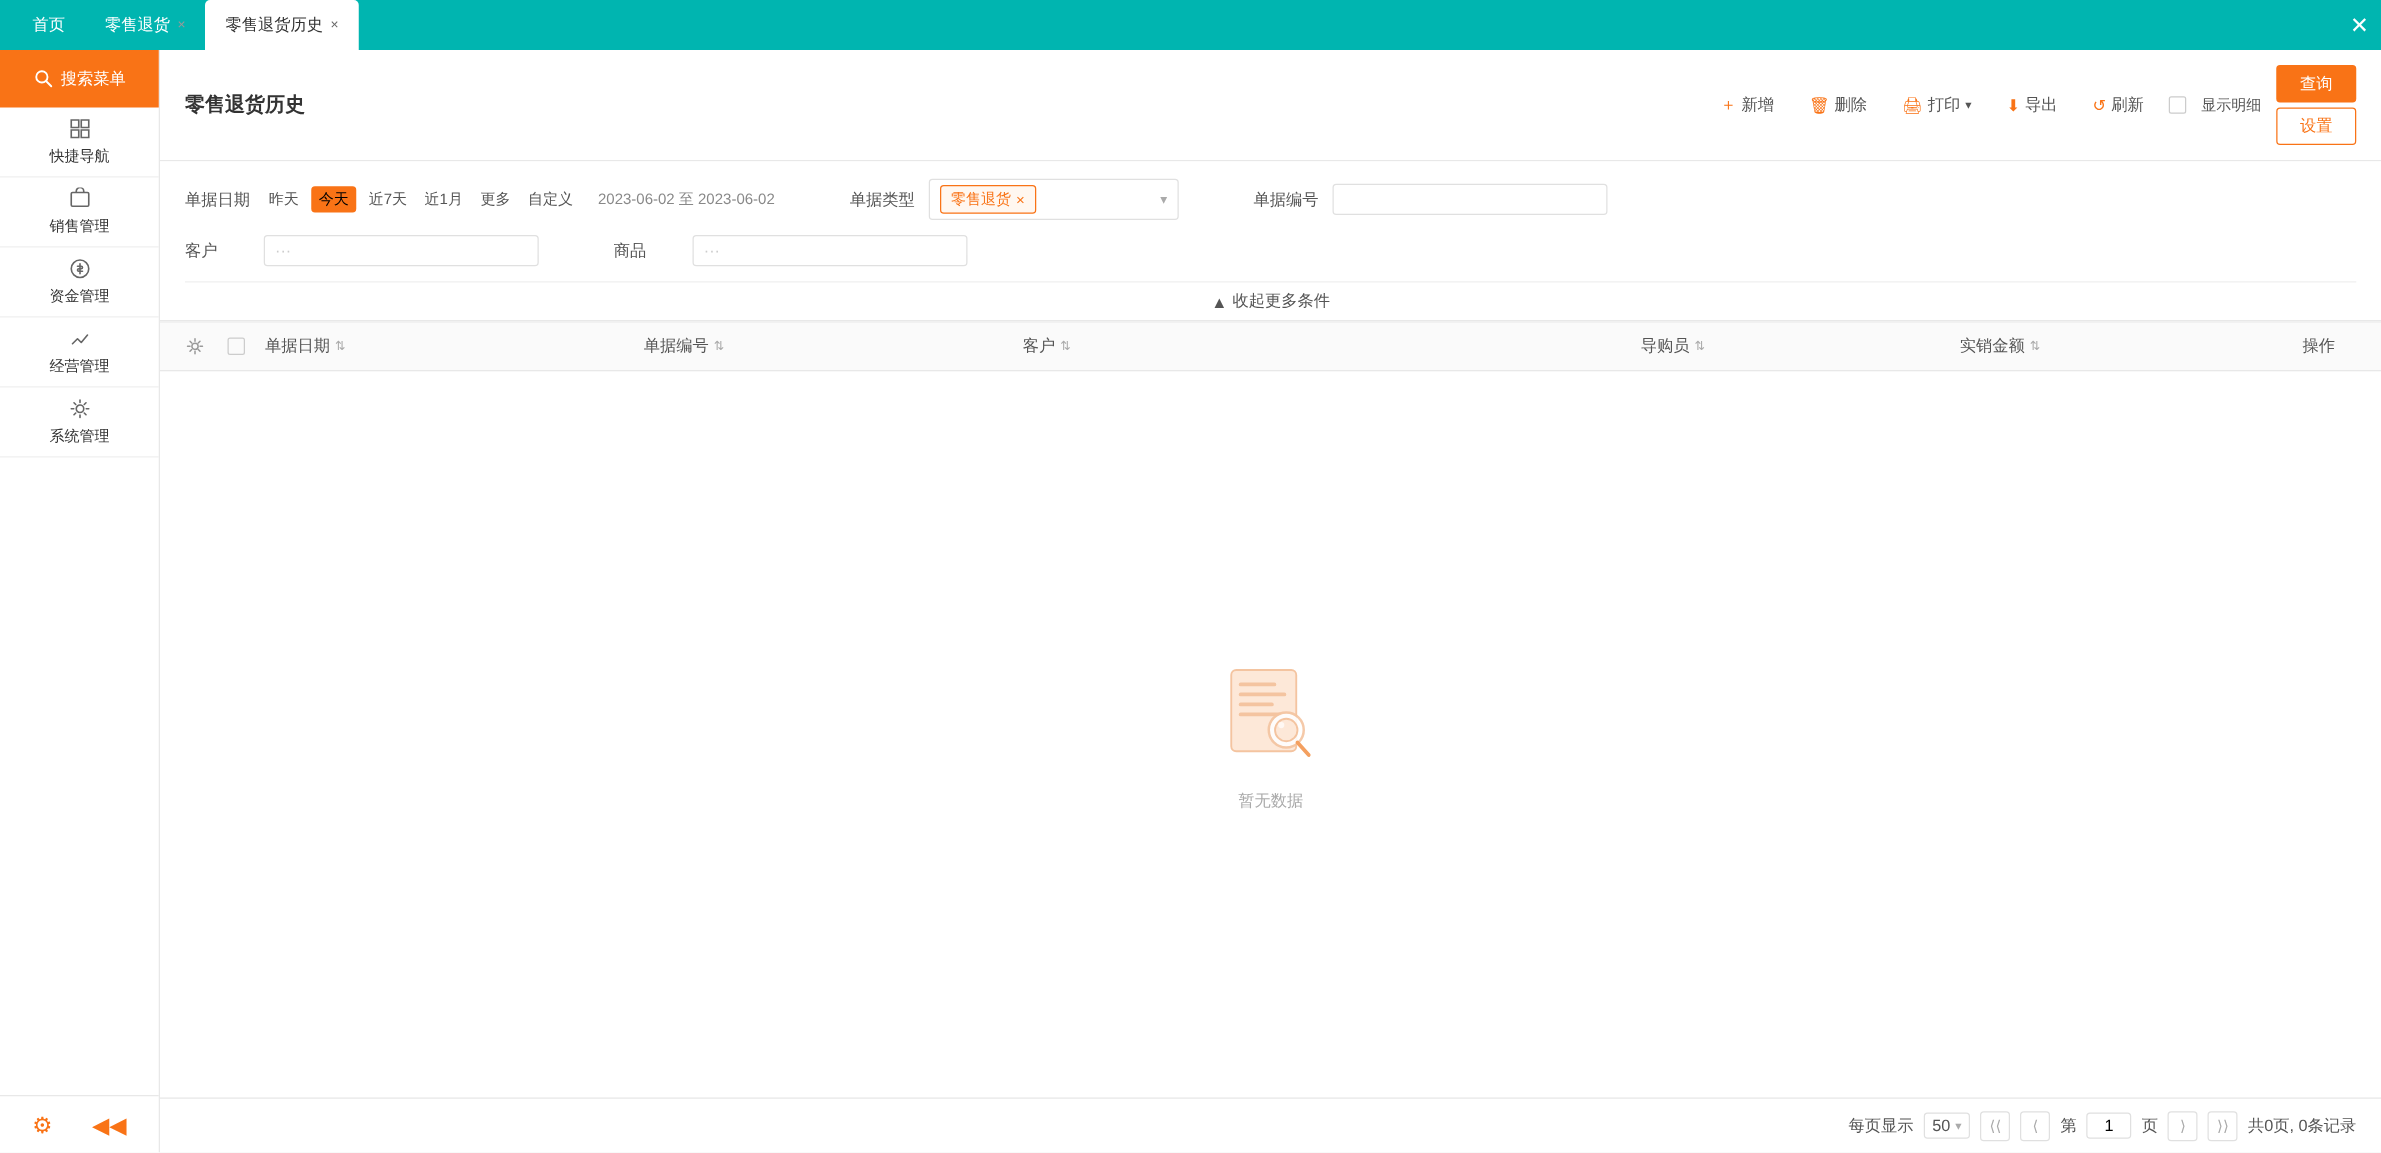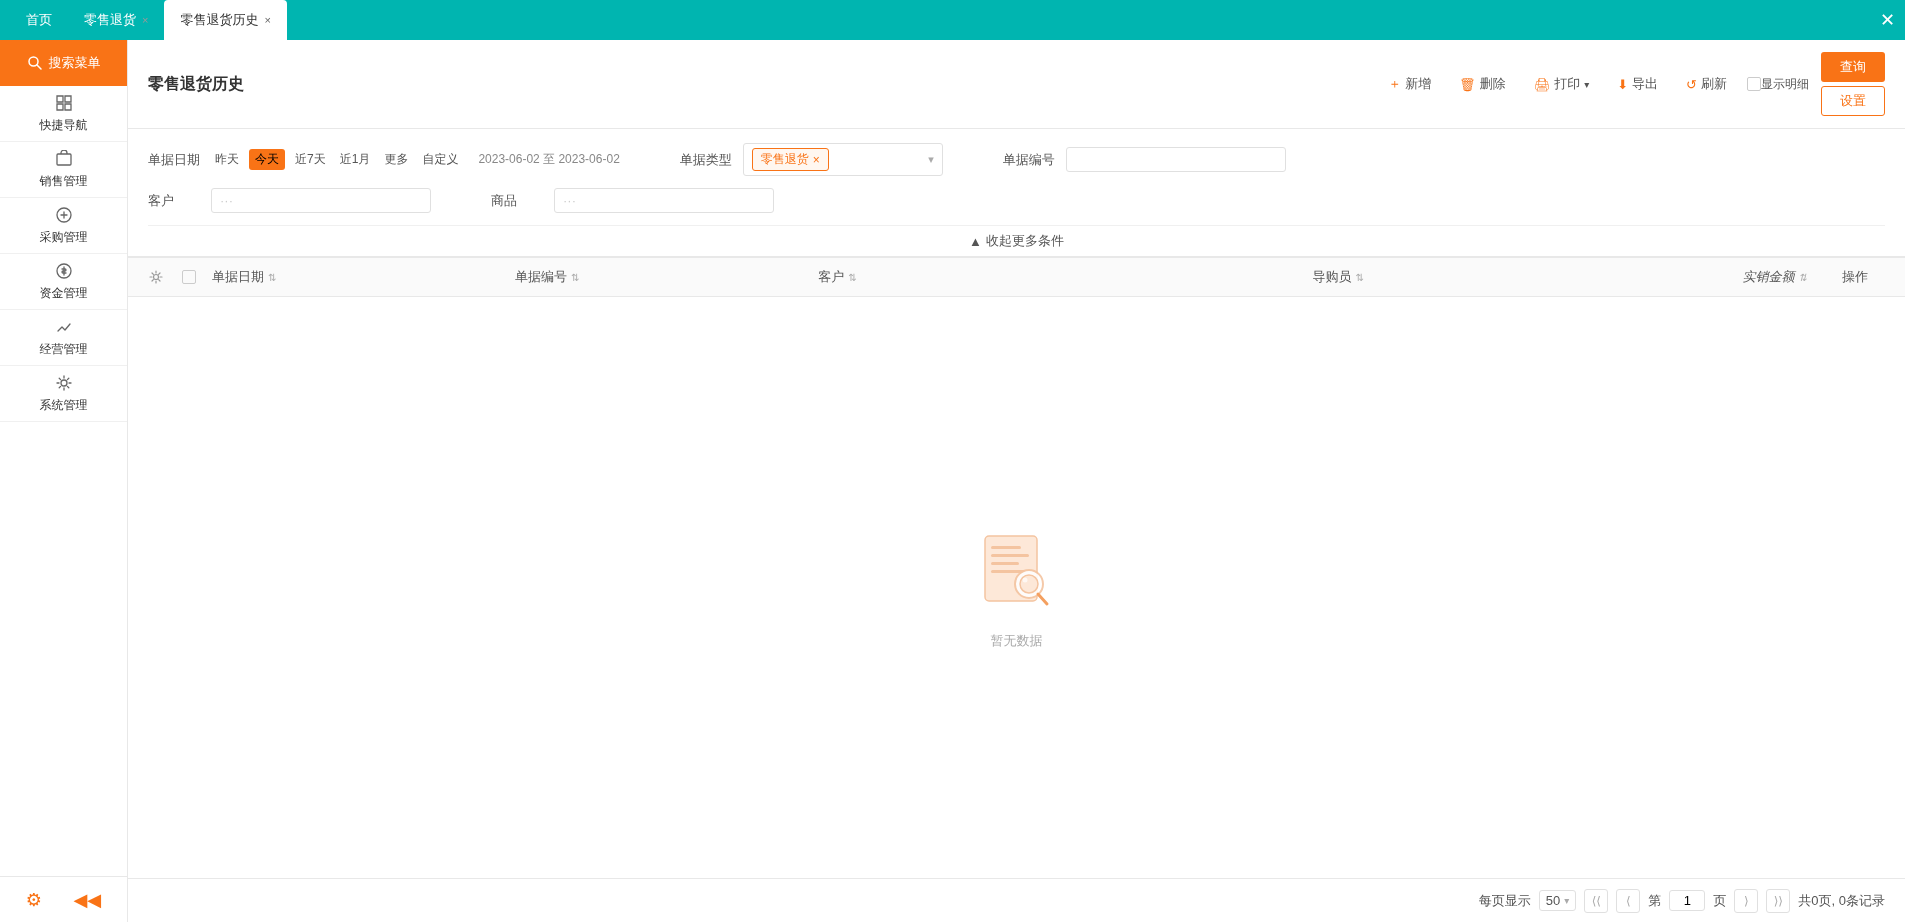--- a/index.html
+++ b/index.html
@@ -166,21 +166,21 @@
       font-size: 13px;
     }
     .toolbar-right {
       display: flex;
       flex-direction: column;
       gap: 4px;
     }
     .show-detail-wrap {
       display: flex;
       align-items: center;
-      gap: 0;
+      gap: 12px;
       font-size: 12px;
       color: #555;
     }
     .checkbox-fake {
       width: 14px;
       height: 14px;
       border: 1px solid #ccc;
       display: inline-block;
       border-radius: 2px;
     }
@@ -306,21 +306,21 @@
       color: #555;
       padding: 0 8px;
       cursor: pointer;
     }
     .th-gear { width: 36px; justify-content: center; }
     .th-check { width: 30px; justify-content: center; }
     .th-date { flex: 1.2; }
     .th-num { flex: 1.2; }
     .th-customer { flex: 2; }
     .th-guide { flex: 1; }
-    .th-amount { flex: 1; justify-content: flex-end; font-style: italic; }
+    .th-amount { flex: 1; justify-content: flex-start; }
     .th-op { width: 80px; text-align: center; justify-content: center; }
     .sort-icon { font-size: 10px; color: #aaa; }
 
     .empty-state {
       flex: 1;
       display: flex;
       flex-direction: column;
       align-items: center;
       justify-content: center;
       gap: 16px;
@@ -416,29 +416,20 @@
         <span>快捷导航</span>
       </div>
       <div class="sidebar-item">
         <div class="sidebar-icon">
           <svg width="18" height="18" viewBox="0 0 18 18" fill="none">
             <rect x="2" y="4" width="14" height="11" rx="1" stroke="#666" stroke-width="1.3"></rect>
             <path d="M6 4V3a3 3 0 016 0v1" stroke="#666" stroke-width="1.3"></path>
           </svg>
         </div>
         <span>销售管理</span>
-      </div>
-      <div class="sidebar-item">
-        <div class="sidebar-icon">
-          <svg width="18" height="18" viewBox="0 0 18 18" fill="none">
-            <circle cx="9" cy="9" r="7" stroke="#666" stroke-width="1.3"></circle>
-            <path d="M6 9h6M9 6v6" stroke="#666" stroke-width="1.3" stroke-linecap="round"></path>
-          </svg>
-        </div>
-        <span>采购管理</span>
       </div>
       <div class="sidebar-item">
         <div class="sidebar-icon">
           <svg width="18" height="18" viewBox="0 0 18 18" fill="none">
             <circle cx="9" cy="9" r="7" stroke="#666" stroke-width="1.3"></circle>
             <path d="M9 5v8M7 7h3a1 1 0 010 2H8a1 1 0 000 2h3" stroke="#666" stroke-width="1.3" stroke-linecap="round"></path>
           </svg>
         </div>
         <span>资金管理</span>
       </div>

